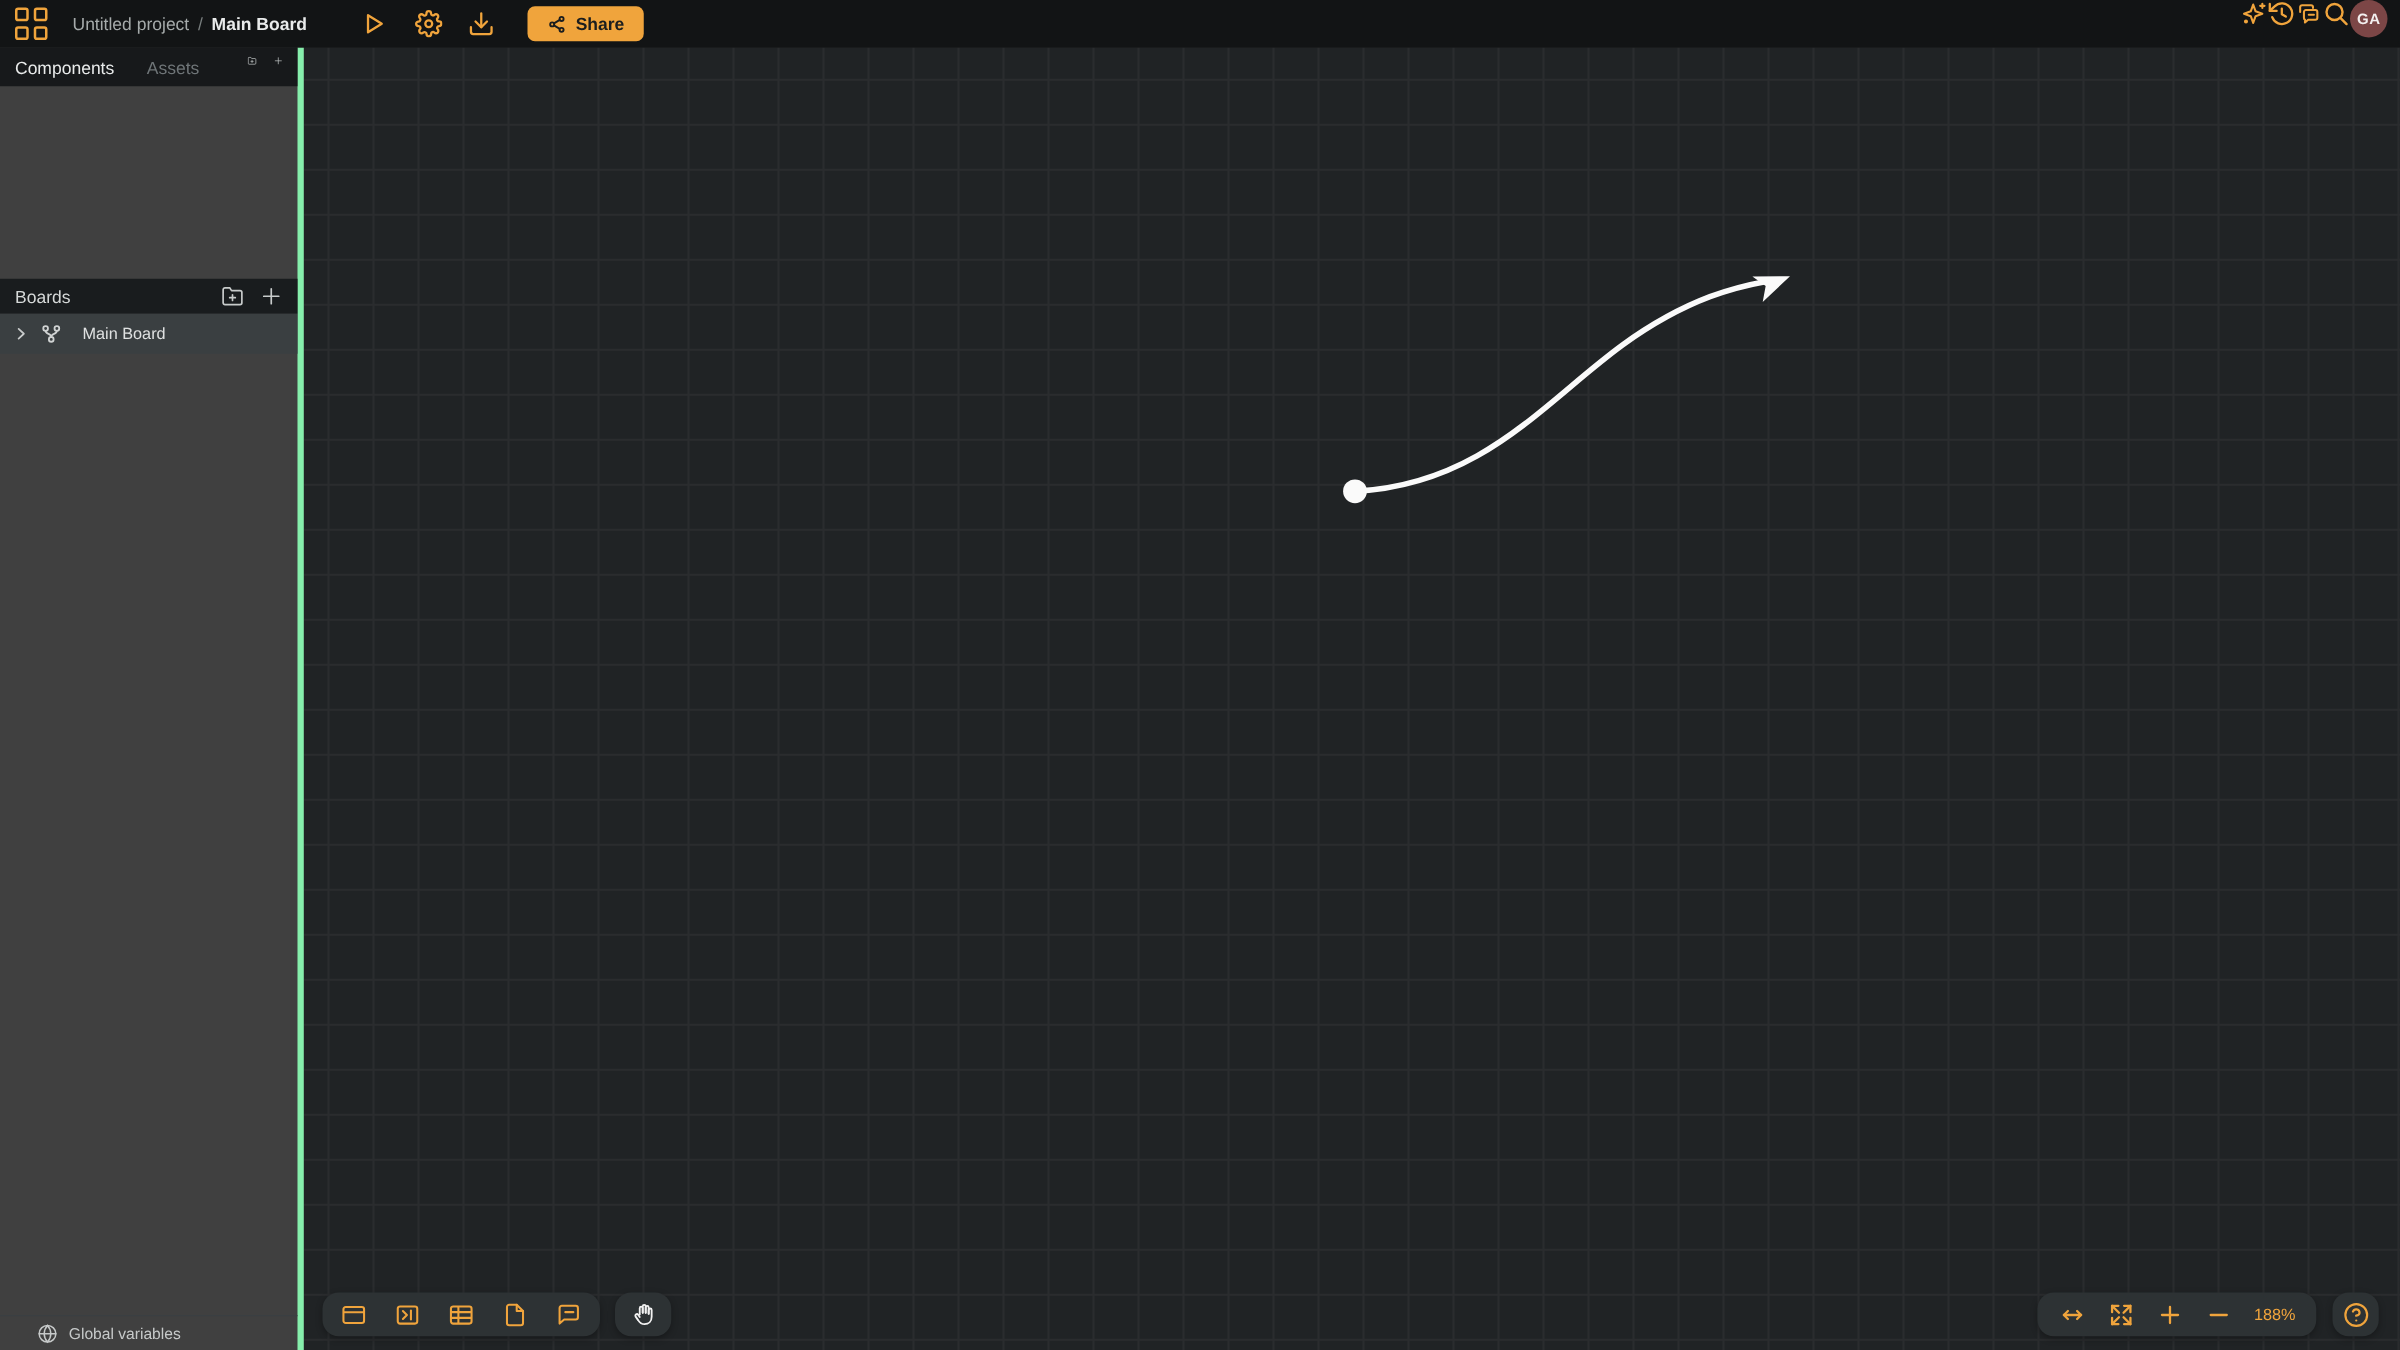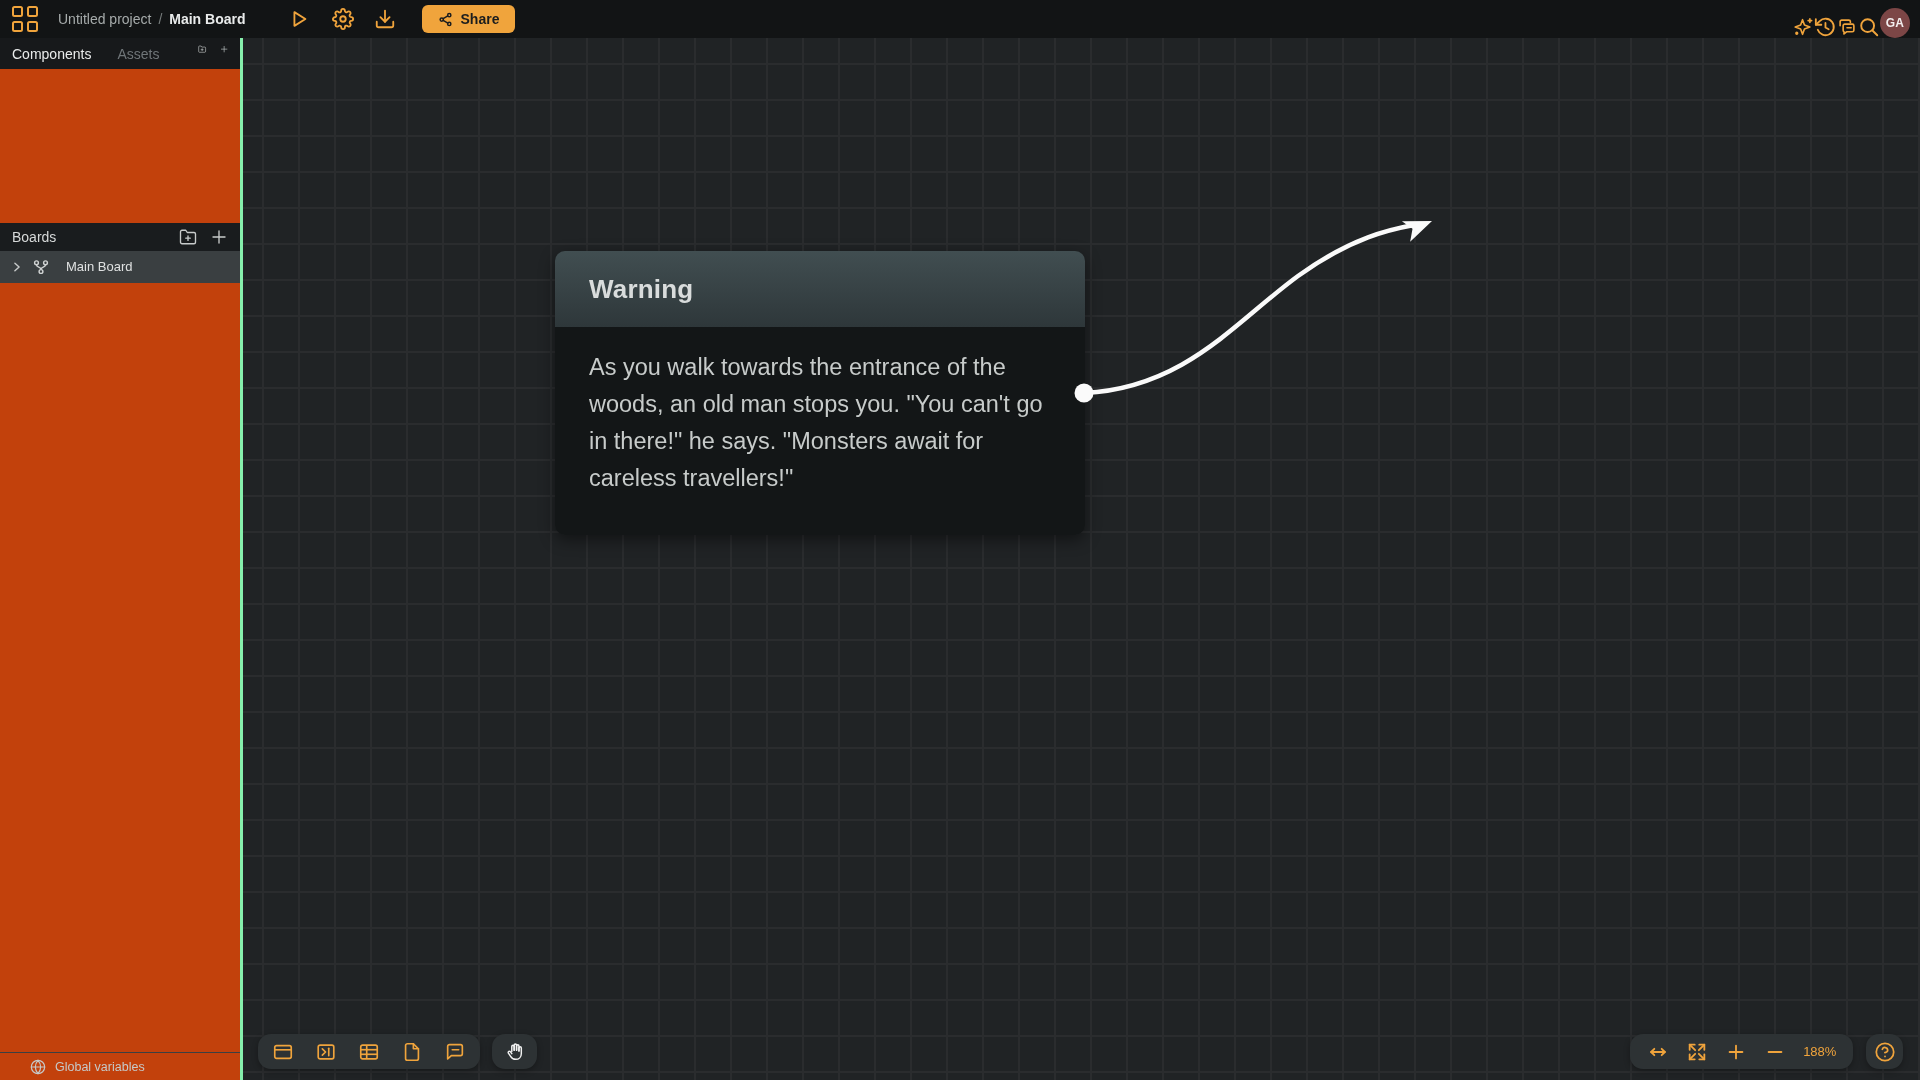--- a/index.html
+++ b/index.html
@@ -18,28 +18,28 @@
   .bc-sep { color:#787e7e; }
   .bc-board { color:#e9ebeb; font-weight:700; }
   .tb-icon { width:22px; height:22px; color:#f0a43c; cursor:pointer; display:inline-block; }
   .tb-btn { background:none; border:none; display:flex; align-items:center; cursor:pointer; }
   .play-btn { margin-left:42px; } .gear-btn { margin-left:22px; } .dl-btn { margin-left:20px; }
   .share-btn { margin-left:26px; height:28px; padding:0 16px; border:none; border-radius:6px;
     background:#f0a43c; color:#1b1d1e; font-size:14px; font-weight:700; display:flex;
     align-items:center; gap:8px; cursor:pointer; font-family:inherit; }
   .share-btn svg { width:15px; height:15px; color:#1b1d1e; }
   .topbar-right { position:absolute; right:10px; top:0; height:38px; display:flex;
-    align-items:flex-end; }
+    align-items:flex-start; }
   .avatar { width:30px; height:30px; border-radius:50%; background:#7c4646; color:#f3efef;
     font-size:12px; font-weight:700; display:flex; align-items:center; justify-content:center;
     cursor:pointer; letter-spacing:.3px; }
 
   
   .sidebar { position:absolute; left:0; top:38px; width:243px; height:1042px;
-    background:#c2410c; border-right:3px solid #86efac; z-index:20;
+    background:#404040; border-right:5px solid #86efac; z-index:20;
     display:flex; flex-direction:column; }
   .panel-head { height:31px; background:#17191b; display:flex; align-items:center;
     flex:none; padding:0 12px; }
   .tab { font-size:14px; margin-right:26px; cursor:pointer; }
   .tab.active { color:#e9ebeb; }
   .tab.inactive { color:#6f7578; }
   .head-spacer { flex:1; }
   .head-icon { width:18px; height:18px; color:#c8cbcb; cursor:pointer; margin-left:13px; }
   .components-area { flex:1; }
   .boards-head { height:28px; background:#191c1e; display:flex; align-items:center;
@@ -248,26 +248,20 @@
             <line x1="2" y1="12" x2="22" y2="12"></line>
             <path d="M12 2a15.3 15.3 0 0 1 4 10 15.3 15.3 0 0 1-4 10 15.3 15.3 0 0 1-4-10 15.3 15.3 0 0 1 4-10z"></path>
           </svg>
       </span>
       <span class="footer-label">Global variables</span>
     </div>
   </div>
 
   <div class="canvas"></div>
 
-  <div class="element-card">
-    <div class="card-header">
-      <span class="card-title">Warning</span>
-    </div>
-    <div class="card-body">As you walk towards the entrance of the woods, an old man stops you. "You can't go in there!" he says. "Monsters await for careless travellers!"</div>
-  </div>
 
   <svg class="overlay-svg">
     <path d="M 1084 393 C 1185 388, 1235 322, 1298 276 C 1352 237, 1392 229, 1414 225" fill="none" stroke="#fafafa" stroke-width="4.5" stroke-linecap="round"></path>
     <g transform="translate(1432,221) rotate(-22)">
       <path d="M0 0 L-28 -11 L-21 0 L-28 11 Z" fill="#fafafa"></path>
     </g>
     <circle cx="1084" cy="393" r="9.5" fill="#fafafa"></circle>
   </svg>
 
 

